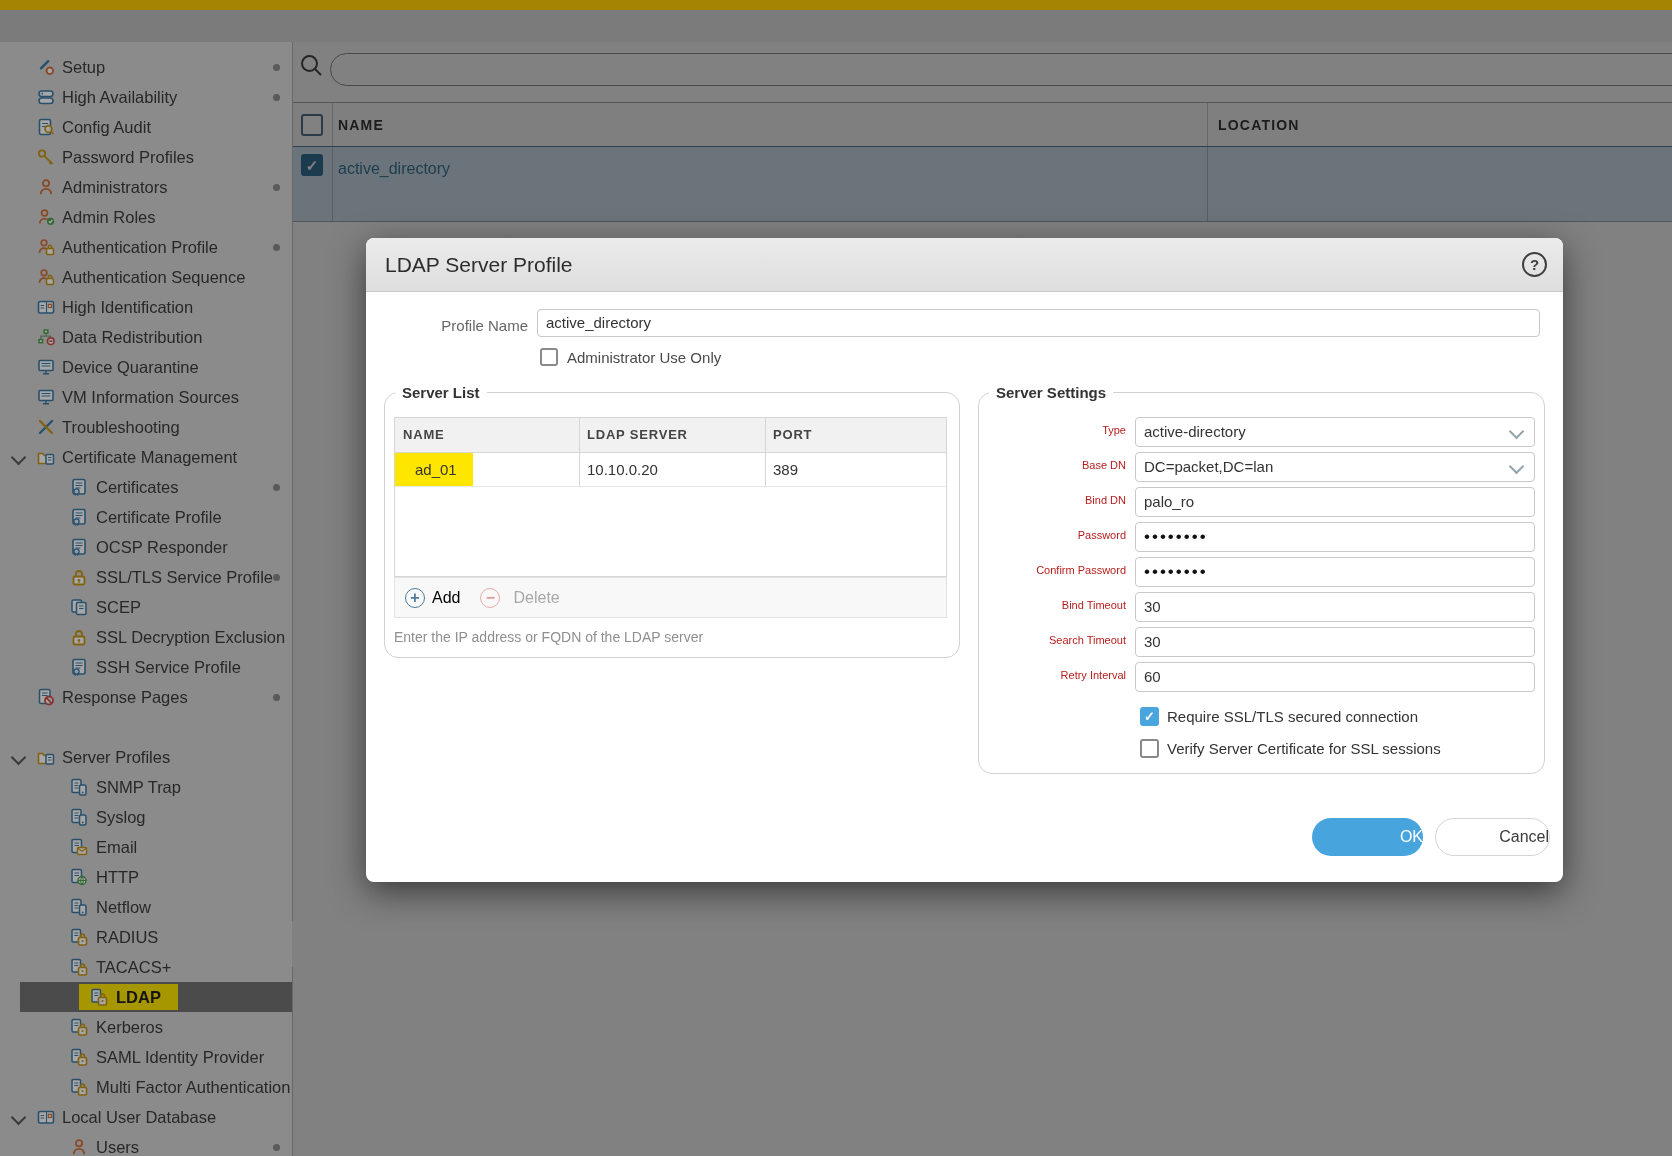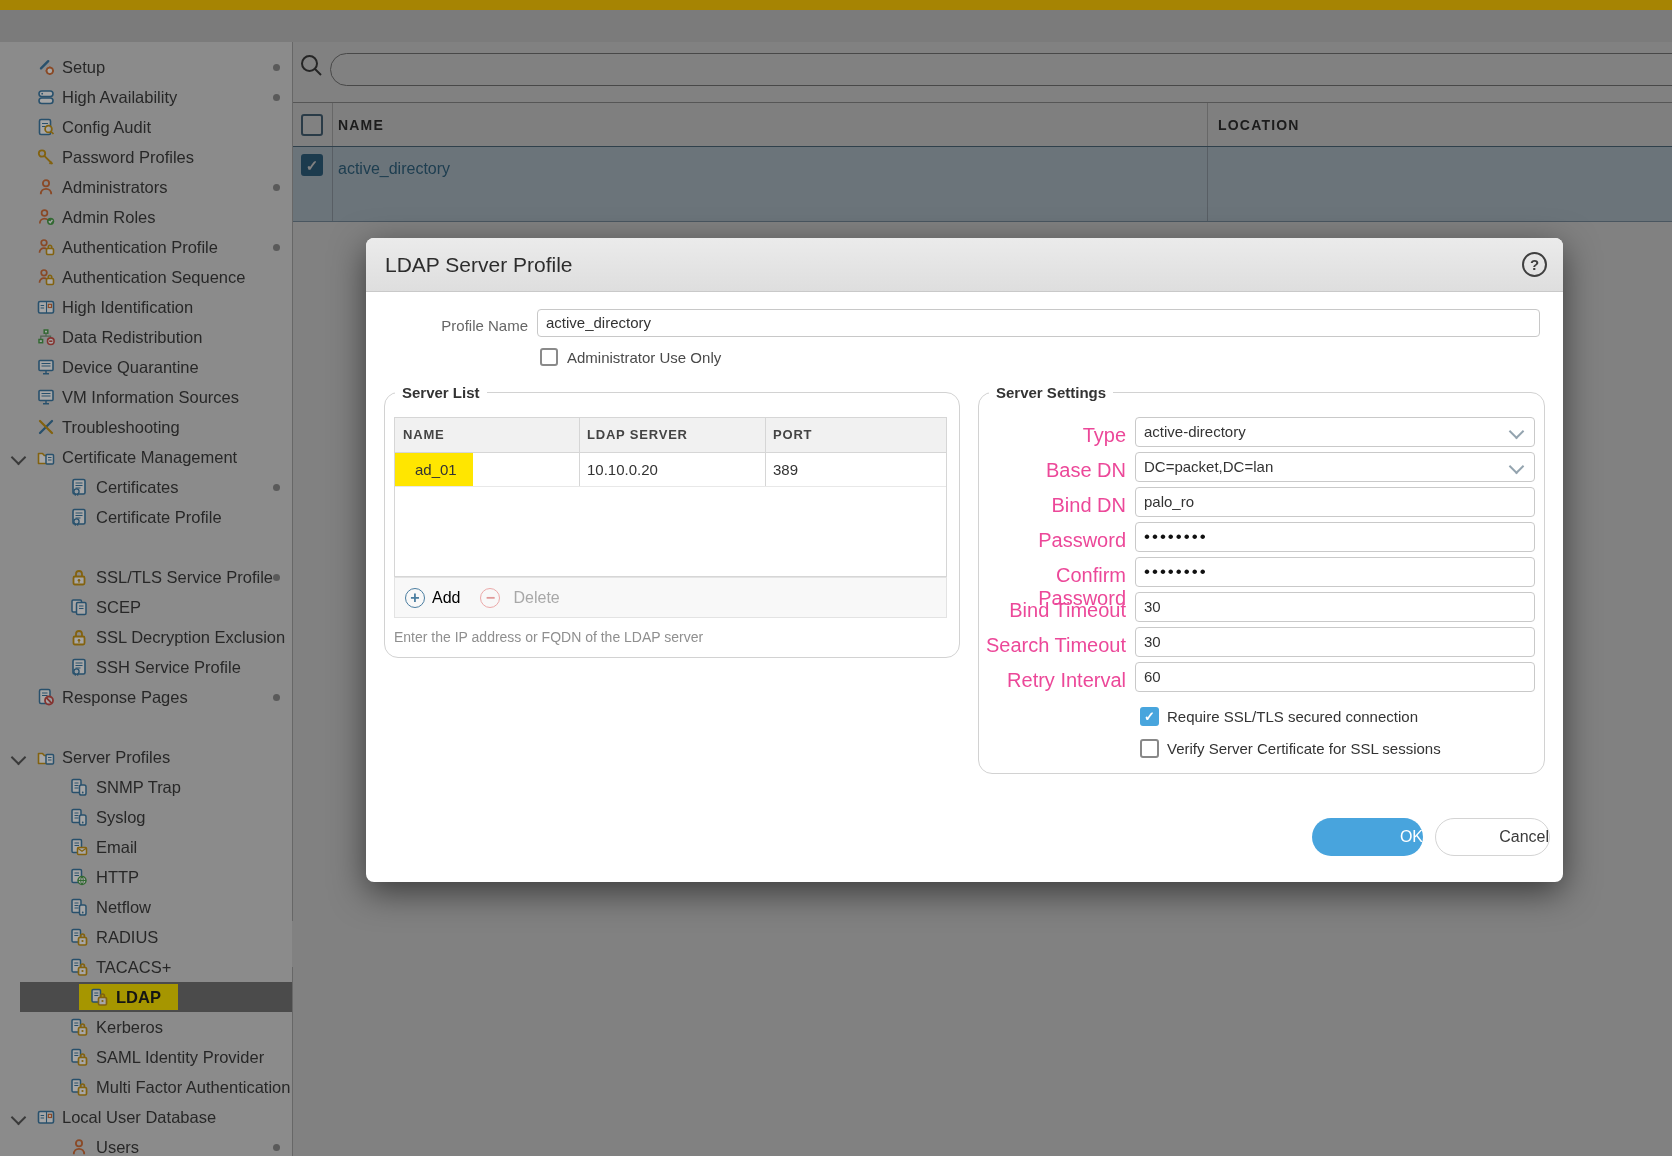--- a/index.html
+++ b/index.html
@@ -89,21 +89,21 @@
               border:1px solid #E3E3E3;box-sizing:border-box;display:flex;align-items:center;padding-left:10px;}
   .tool-ic{width:20px;height:20px;border-radius:50%;box-sizing:border-box;text-align:center;
            font-size:16px;font-weight:bold;line-height:17px;}
   #add-ic{border:1.8px solid #4A7DA0;color:#4A7DA0;}
   #add-lbl{font-size:16px;color:#000000;margin:0 20px 0 7px;cursor:pointer;}
   #del-ic{border:1.8px solid #EBA9A9;color:#E09999;}
   #del-lbl{font-size:16px;color:#A8A8A8;margin-left:7px;padding-left:6px;}
   #sl-hint{position:absolute;left:9px;top:236px;font-size:14px;color:#8F8F8F;}
   
   .fr{position:absolute;left:0;width:100%;height:30px;}
-  .flabel{position:absolute;left:0;top:7px;width:147px;text-align:right;font-size:20px;color:#ec4899;}
+  .flabel{position:absolute;left:0;top:7px;width:147px;text-align:right;font-size:11px;color:#b91c1c;}
   .fbox{position:absolute;left:156px;top:0;width:400px;height:30px;border:1px solid #C9C9C9;border-radius:4px;
         box-sizing:border-box;background:#fff;cursor:text;}
   .fval{position:absolute;left:8px;top:0;line-height:28px;font-size:15px;color:#333;}
   .fval.pw{font-size:17px;letter-spacing:2px;color:#111;line-height:27px;}
   .fchev{position:absolute;right:12px;top:8px;width:9px;height:9px;border-right:2px solid #94A4AF;
          border-bottom:2px solid #94A4AF;transform:rotate(45deg);cursor:pointer;}
   .cbr{position:absolute;left:161px;height:20px;}
   .cb{position:absolute;left:0;top:0;width:19px;height:19px;border-radius:3px;box-sizing:border-box;cursor:pointer;}
   .cb.on{background:#48A5DD;color:#fff;text-align:center;font-size:13px;font-weight:bold;line-height:19px;}
   .cb.off{background:#fff;border:2px solid #888;}
@@ -359,20 +359,28 @@
         </svg>
     <span class="lbl">Certificates</span>
     <span class="dot"></span>
   </div>
       <div class="si lvl1" style="top: 460px;">
 
     <svg class="ico" viewBox="0 0 20 20">
           <use href="#sym-cert"></use>
         </svg>
     <span class="lbl">Certificate Profile</span>
+
+  </div>
+      <div class="si lvl1" style="top: 490px;">
+
+    <svg class="ico" viewBox="0 0 20 20">
+          <use href="#sym-cert"></use>
+        </svg>
+    <span class="lbl">OCSP Responder</span>
 
   </div>
       <div class="si lvl1" style="top: 520px;">
 
     <svg class="ico" viewBox="0 0 20 20">
           <use href="#sym-lock"></use>
         </svg>
     <span class="lbl">SSL/TLS Service Profile</span>
     <span class="dot"></span>
   </div>

